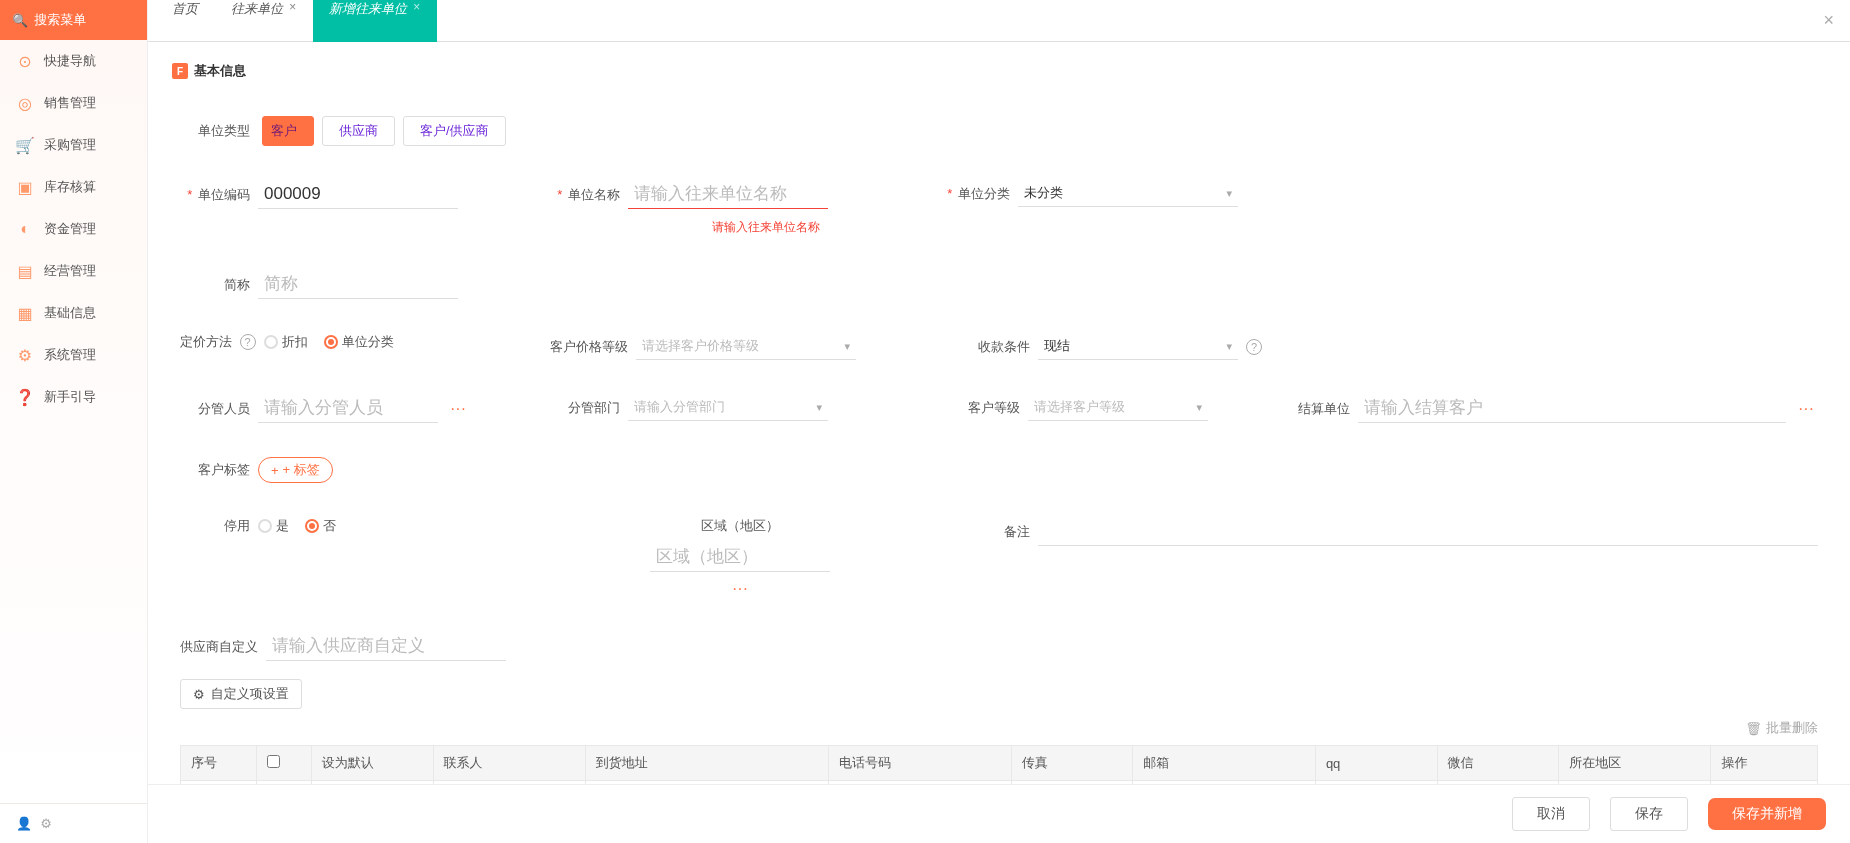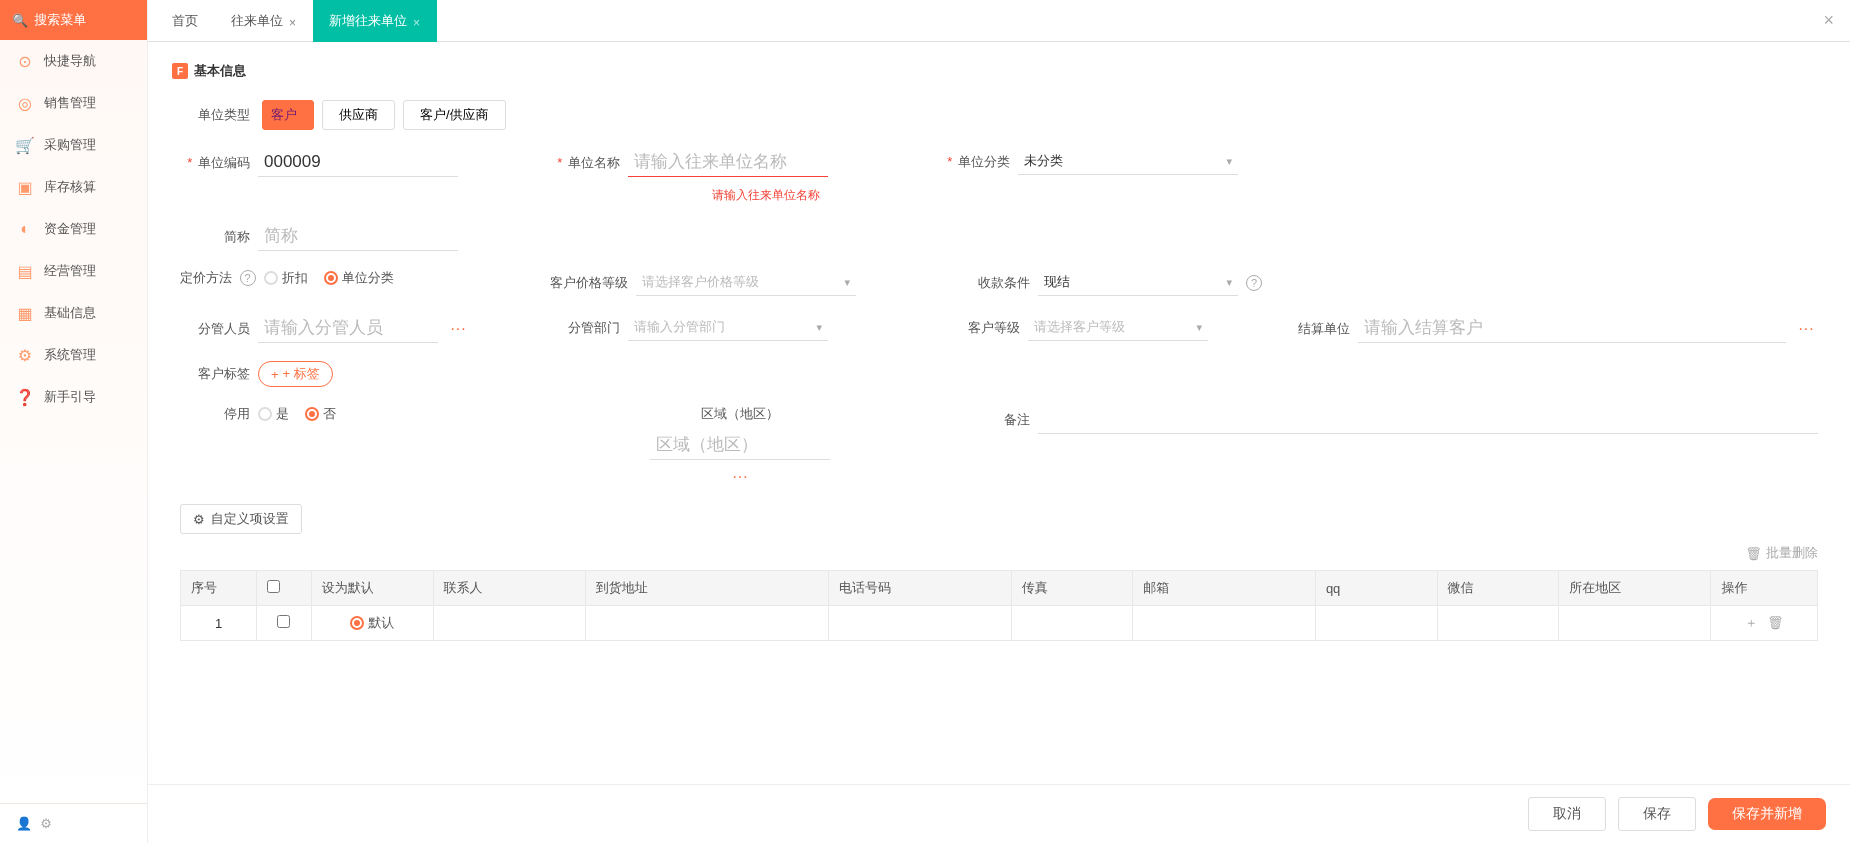--- a/index.html
+++ b/index.html
@@ -59,28 +59,29 @@
       display: flex;
       align-items: center;
       background: #fff;
       border-bottom: 1px solid #e0e0e0;
       height: 42px;
       padding: 0 8px;
       flex-shrink: 0;
     }
     .tab {
       display: flex;
-      align-items: flex-end;
+      align-items: flex-start;
       gap: 6px;
-      padding: 12px 16px;
+      padding: 0 16px;
       height: 42px;
       cursor: pointer;
       color: #555;
       font-size: 14px;
       border-right: 1px solid transparent;
+      font-style: italic;
     }
     .tab.active {
       background: #00bfa5;
       color: white;
       border-radius: 0;
     }
     .tab .close-btn {
       font-size: 12px;
       opacity: 0.7;
       cursor: pointer;
@@ -130,20 +131,21 @@
       align-items: flex-start;
       margin-bottom: 18px;
       gap: 0;
     }
     .form-group {
       display: flex;
       align-items: center;
       gap: 8px;
       flex: 1;
       min-width: 0;
+      margin-top: 16px;
     }
     .form-label {
       color: #555;
       white-space: nowrap;
       font-size: 13px;
       min-width: 70px;
       text-align: right;
     }
     .required-star { color: #f44336; margin-right: 2px; }
     .form-input {
@@ -178,21 +180,21 @@
 
     
     .type-btns { display: flex; gap: 8px; align-items: center; }
     .type-btn {
       padding: 5px 16px;
       border: 1px solid #ddd;
       border-radius: 3px;
       cursor: pointer;
       font-size: 13px;
       background: white;
-      color: #000000;
+      color: #6d28d9;
     }
     .type-btn.active { background: #ff7043; color: #701a75; border-color: #ff7043; padding-left: 8px; }
 
     
     .radio-group { display: flex; align-items: center; gap: 16px; }
     .radio-item { display: flex; align-items: center; gap: 4px; cursor: pointer; color: #555; }
     .radio-circle {
       width: 14px; height: 14px;
       border-radius: 50%;
       border: 2px solid #ddd;
@@ -279,21 +281,21 @@
       display: flex;
       align-items: center;
       gap: 4px;
     }
 
     
     .action-bar {
       display: flex;
       justify-content: flex-end;
       align-items: center;
-      gap: 12px;
+      gap: 20px;
       padding: 12px 24px;
       background: white;
       border-top: 1px solid #eee;
       flex-shrink: 0;
     }
     .btn-cancel {
       padding: 7px 24px;
       border: 1px solid #ddd;
       border-radius: 3px;
       background: white;
@@ -547,20 +549,26 @@
           <input class="form-input" type="text" style="max-width: 180px;" placeholder="区域（地区）">
           <span class="more-btn">···</span>
         </div>
         <div class="divider-v"></div>
         <div class="form-group" style="flex:1;">
           <span class="form-label">备注</span>
           <input class="form-input" type="text" style="flex: 1 1 0%;">
         </div>
       </div>
 
+      <div class="form-row">
+        <div class="form-group" style="max-width:400px;">
+          <span class="form-label">供应商自定义</span>
+          <input class="form-input" type="text" style="max-width: 240px;" placeholder="请输入供应商自定义">
+        </div>
+      </div>
 
       <div style="margin-bottom:8px;">
         <button class="settings-btn">
           <span>⚙</span>
           <span>自定义项设置</span>
         </button>
       </div>
 
       <div class="batch-delete">
         <span class="batch-delete-btn">

